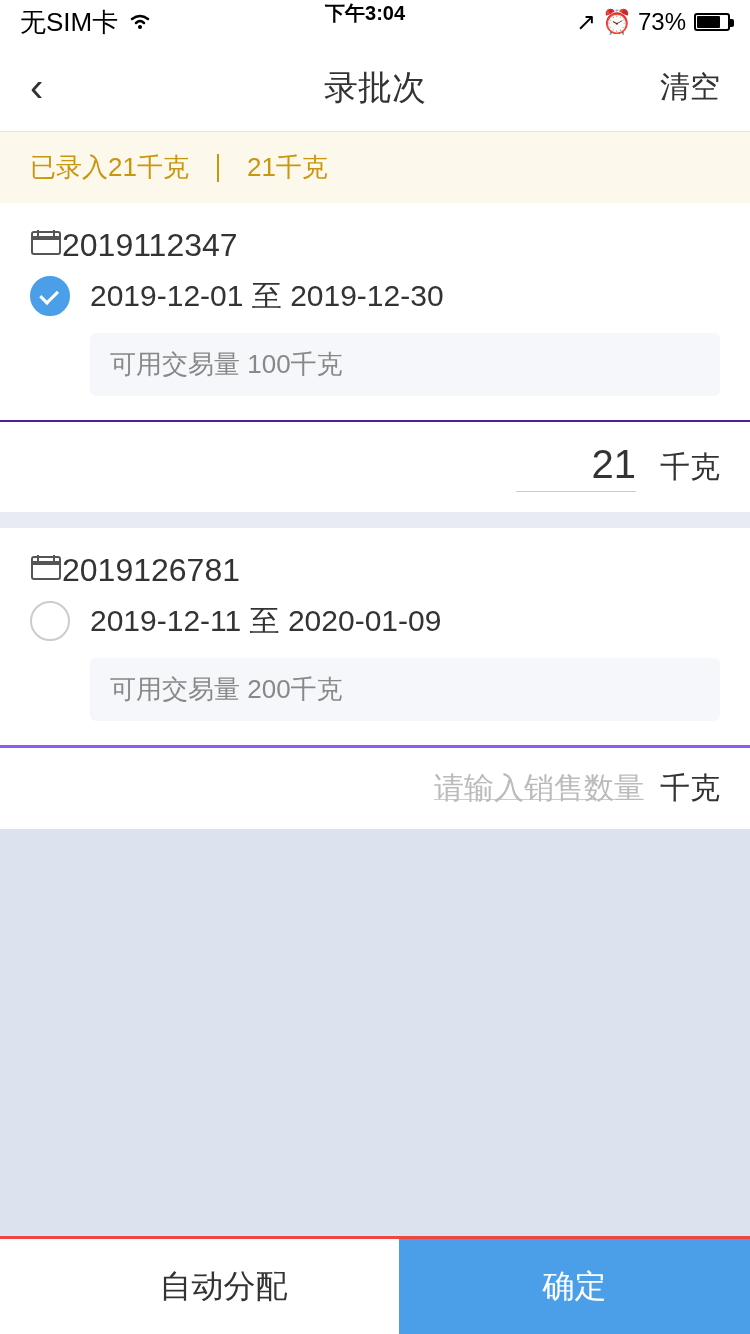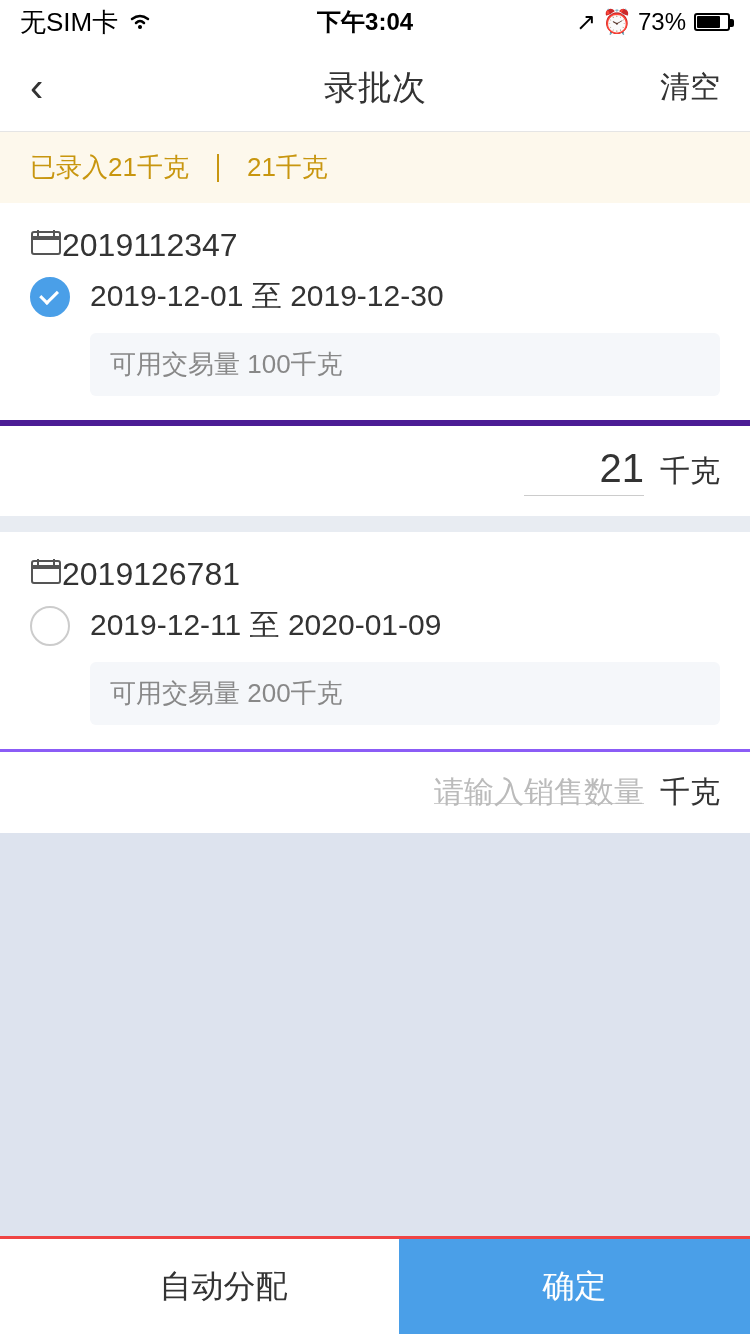--- a/index.html
+++ b/index.html
@@ -13,34 +13,33 @@
       display: flex;
       flex-direction: column;
     }
 
     
     .status-bar {
       width: 750px;
       height: 44px;
       background: #fff;
       display: flex;
-      align-items: center;
       justify-content: space-between;
       padding: 0 20px;
       font-size: 28px;
     }
     .status-left {
       display: flex;
       align-items: center;
       gap: 8px;
       font-size: 26px;
       color: #000;
     }
     .status-center {
-      font-size: 24px;
+      font-size: 20px;
       font-weight: 600;
       color: #000;
     }
     .status-right {
       display: flex;
       align-items: center;
       gap: 6px;
       font-size: 24px;
       color: #000;
     }
@@ -111,21 +110,21 @@
       font-size: 30px;
       color: #555;
     }
     .batch-id {
       font-size: 32px;
       color: #333;
       font-weight: 500;
     }
     .batch-row-selector {
       display: flex;
-      align-items: center;
+      align-items: flex-start;
       gap: 20px;
       margin-bottom: 16px;
     }
     .radio-circle {
       width: 40px;
       height: 40px;
       border-radius: 50%;
       border: 2px solid #ccc;
       background: #fff;
       display: flex;
@@ -157,24 +156,24 @@
       font-size: 26px;
       color: #888;
       margin-left: 60px;
     }
     
     
     .quantity-row {
       display: flex;
       align-items: center;
       justify-content: flex-end;
-      gap: 16px;
+      gap: 24px;
       padding: 20px 30px;
       background: #fff;
-      border-top: 6px solid #4c1d95;
+      border-top: 2px solid #4c1d95;
     }
     .quantity-value {
       font-size: 40px;
       color: #333;
       font-weight: 500;
     }
     .quantity-unit {
       font-size: 30px;
       color: #333;
     }

